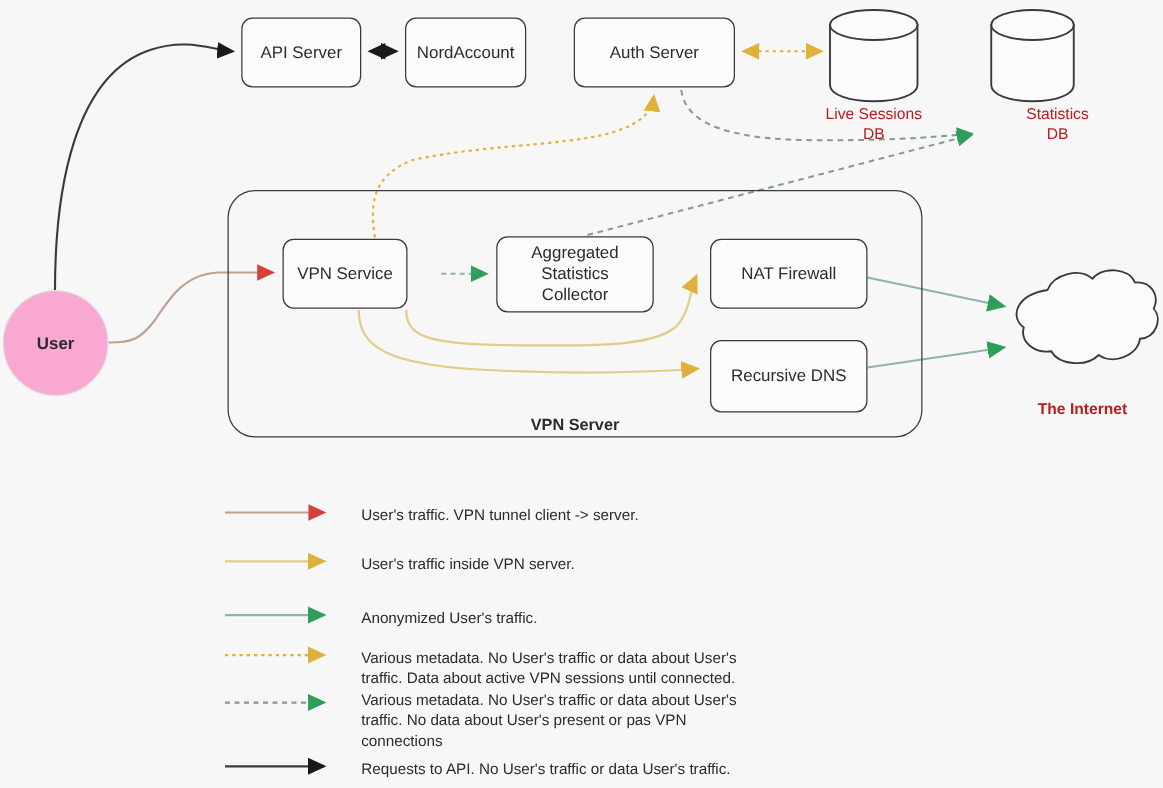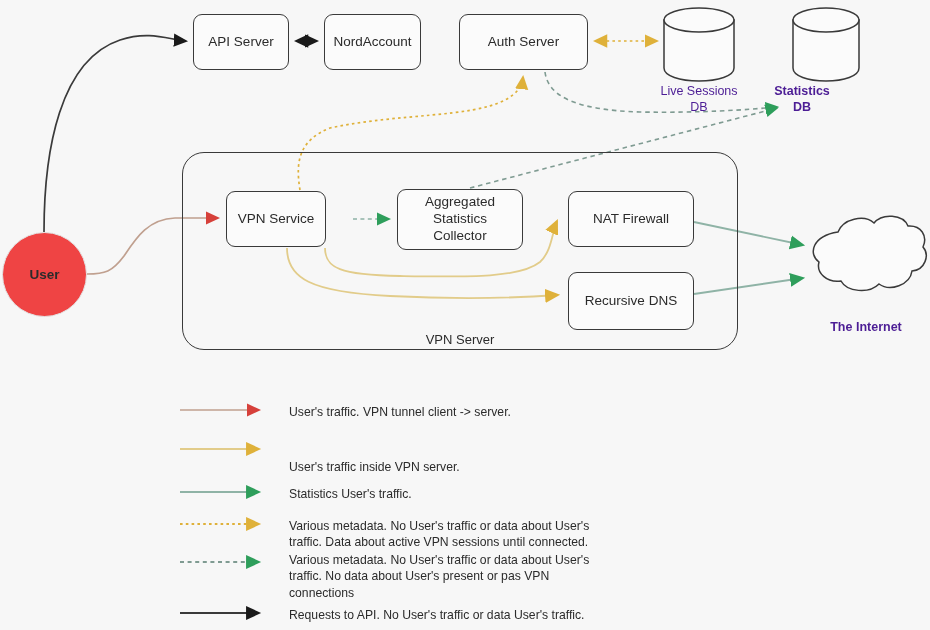--- a/index.html
+++ b/index.html
@@ -27,38 +27,38 @@
   .container-node {
     position:absolute;
     background:transparent;
     border:1.6px solid #3a3a3a;
     border-radius:22px;
     box-sizing:border-box;
   }
   .container-label {
     position:absolute;
     font-size:13px;
-    font-weight:normal;
+    font-weight:bold;
     color:#2b2b2b;
     text-align:center;
     white-space:nowrap;
   }
   .circle-node {
     position:absolute;
     border:1.4px solid #e3e3e3;
     border-radius:50%;
-    background:#ef4444;
+    background:#f9a8d4;
     display:flex; align-items:center; justify-content:center;
     font-size:13.5px; font-weight:bold; color:#2b2b2b;
     box-sizing:border-box;
   }
   .db-label, .cloud-label {
     position:absolute;
     font-size:12.5px;
-    color:#4c1d95;
+    color:#b91c1c;
     text-align:center;
     line-height:1.25;
     white-space:pre-line;
   }
   .cloud-label { font-weight:bold; font-size:12.5px; }
   .legend { position:absolute; left:0; top:0; width:930px; }
   .legend-text {
     position:absolute;
     font-size:12.2px;
     color:#2b2b2b;
@@ -145,21 +145,21 @@
     <g>
       <path d="M838,232 C843,219 864,214 874,223 C882,213 903,214 908,226
                C921,225 928,236 923,247 C930,255 925,270 912,271
                C910,285 890,292 879,284 C869,294 847,292 841,281
                C827,283 816,273 819,262 C808,254 812,236 838,232 Z" fill="#fbfbfb" stroke="#3a3a3a" stroke-width="1.5"></path>
     </g>
   </svg>
 
   <div class="db-label" style="left:649px; top:84px; width:100px;">Live Sessions
 DB</div>
-  <div class="db-label" style="left:752px; top:84px; width:100px;font-weight:bold;">Statistics
+  <div class="db-label" style="left:796px; top:84px; width:100px;">Statistics
 DB</div>
   <div class="cloud-label" style="left:806px; top:302px; width:120px;margin-top:18px;">The Internet</div>
 
   <div class="node" style="left:226px; top:191px; width:100px; height:56px;">
     <span>VPN Service</span>
   </div>
 
   <div class="node" style="left:397px; top:189px; width:126px; height:61px; white-space:pre-line;">
     <span style="white-space:pre-line;">Aggregated Statistics
 Collector</span>
@@ -181,22 +181,22 @@
     <svg class="layer" viewBox="0 0 930 630">
       <path d="M180,410 L259,410" fill="none" stroke="#c0a08f" stroke-width="1.7" marker-end="url(#ar-red)"></path>
       <path d="M180,449 L259,449" fill="none" stroke="#e2cc8a" stroke-width="1.8" marker-end="url(#ar-yellow)"></path>
       <path d="M180,492 L259,492" fill="none" stroke="#8fb3a6" stroke-width="1.8" marker-end="url(#ar-green)"></path>
       <path d="M180,524 L259,524" fill="none" stroke="#dfb13a" stroke-width="1.8" stroke-dasharray="2.6 3.2" marker-end="url(#ar-yellow)"></path>
       <path d="M180,562 L259,562" fill="none" stroke="#7f9b92" stroke-width="1.8" stroke-dasharray="4 3.6" marker-end="url(#ar-green)"></path>
       <path d="M180,613 L259,613" fill="none" stroke="#3a3a3a" stroke-width="1.8" marker-end="url(#ar-dark)"></path>
     </svg>
 
     <div class="legend-text" style="left:289px; top:404px; width:420px;">User's traffic. VPN tunnel client -&gt; server.</div>
-    <div class="legend-text" style="left:289px; top:459px; width:420px;">User's traffic inside VPN server.</div>
-    <div class="legend-text" style="left:289px; top:486px; width:420px;">Statistics User's traffic.</div>
+    <div class="legend-text" style="left:289px; top:443px; width:420px;">User's traffic inside VPN server.</div>
+    <div class="legend-text" style="left:289px; top:486px; width:420px;">Anonymized User's traffic.</div>
     <div class="legend-text" style="left:289px; top:518px; width:430px;">Various metadata. No User's traffic or data about User's
 traffic. Data about active VPN sessions until connected.</div>
     <div class="legend-text" style="left:289px; top:552px; width:430px;">Various metadata. No User's traffic or data about User's
 traffic. No data about User's present or pas VPN
 connections</div>
     <div class="legend-text" style="left:289px; top:607px; width:430px;">Requests to API. No User's traffic or data User's traffic.</div>
   </div>
 
 </div>
 

